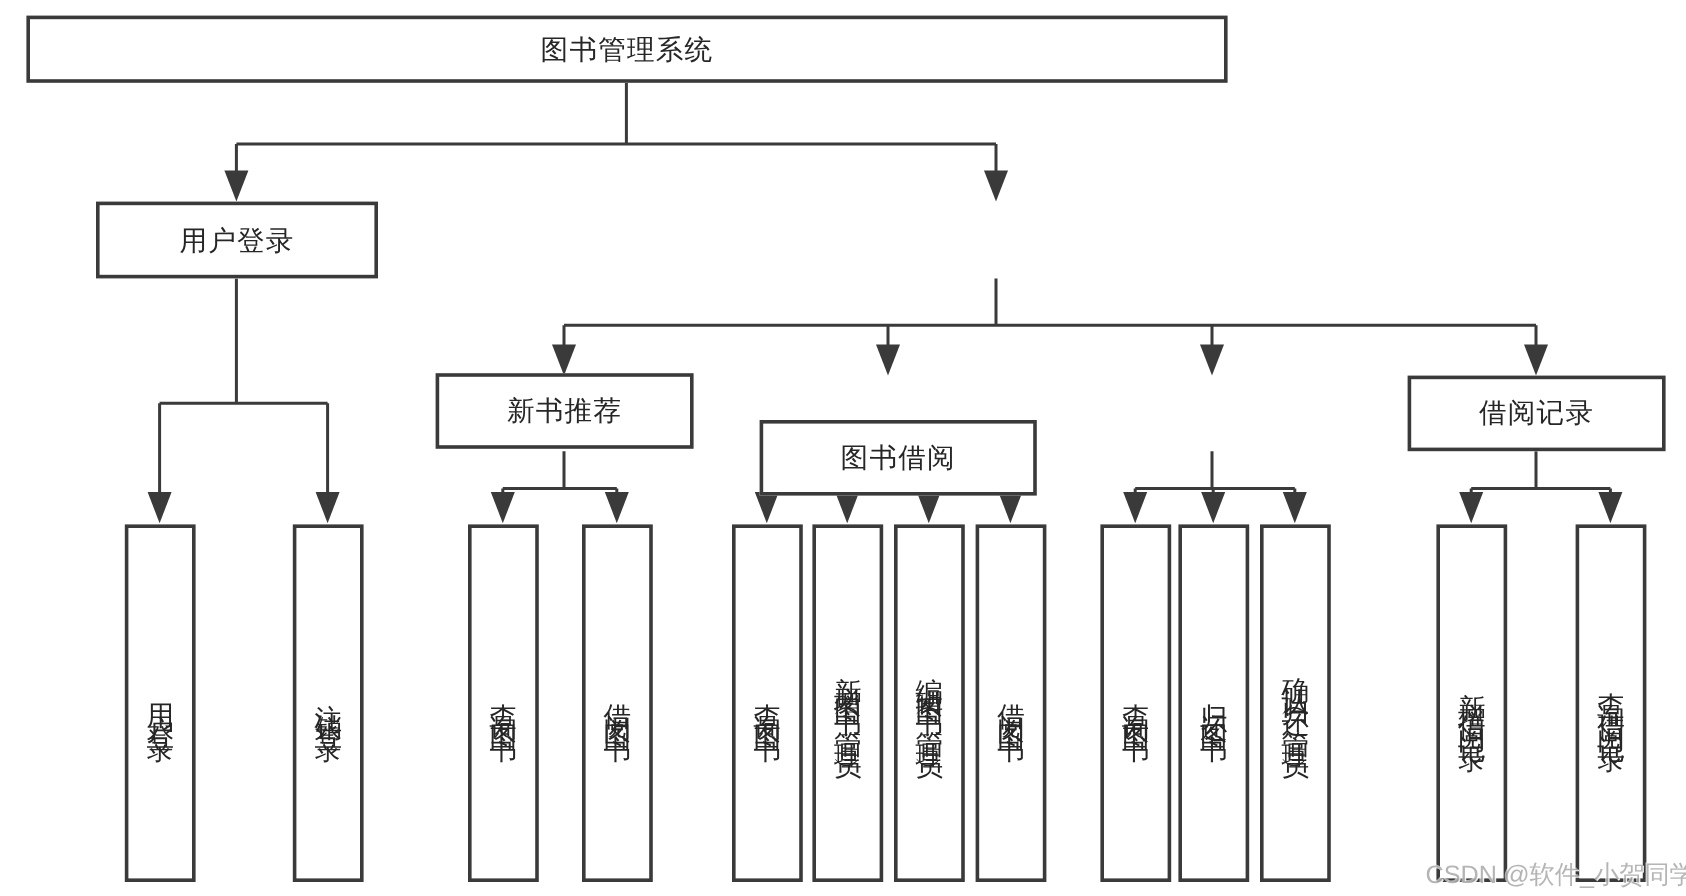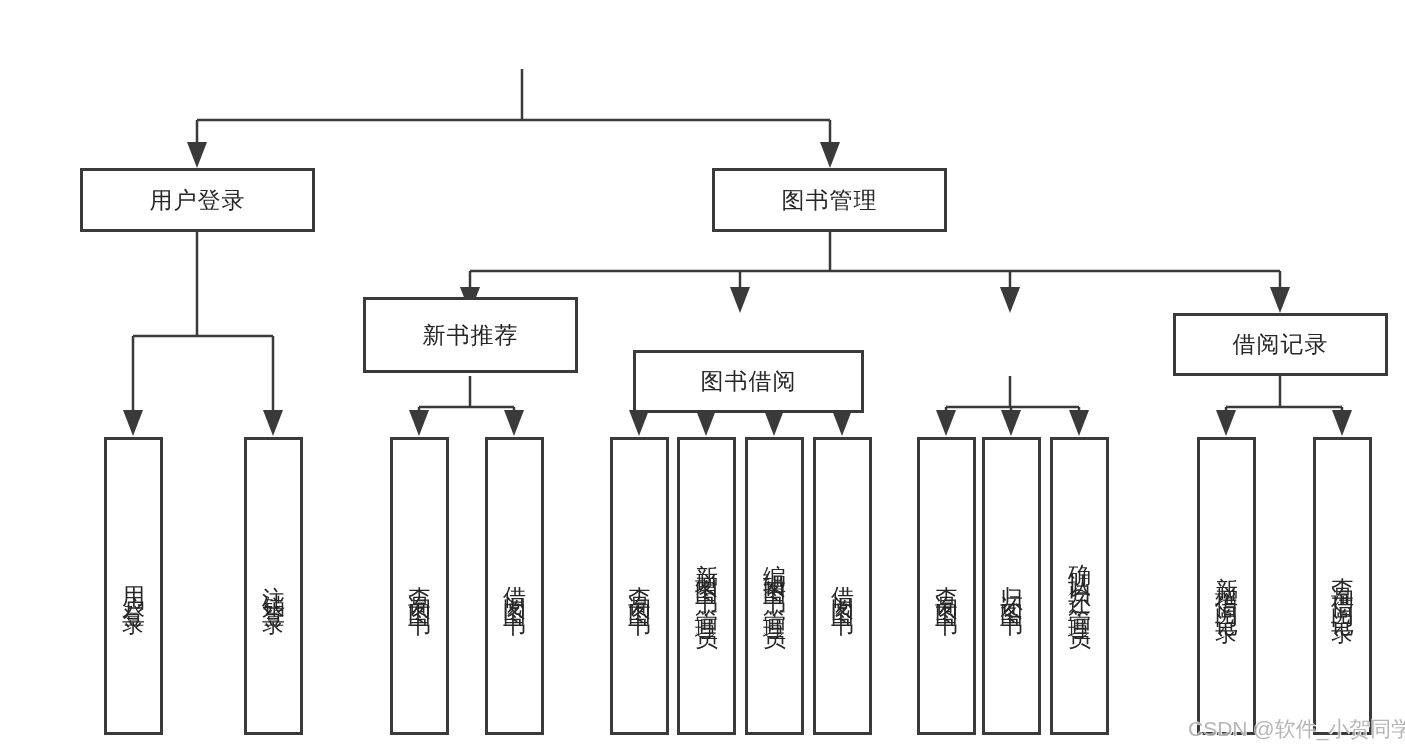--- a/index.html
+++ b/index.html
@@ -28,21 +28,21 @@
     letter-spacing:9px;
     line-height:1;
     white-space:nowrap;
   }
   
   #n-root   {left:22px;  top:13px;  width:1001px;height:56px;}
   
   #n-login  {left:80px;  top:168px; width:235px; height:64px;}
   #n-mgmt   {left:712px; top:168px; width:235px; height:64px;}
   
-  #n-newrec {left:363px; top:297px; width:215px; height:76px;}
+  #n-newrec {left:363px; top:311px; width:215px; height:63px;}
   #n-borrow {left:633px; top:331px; width:231px; height:63px;margin-top:19px;}
   #n-current{left:903px; top:313px; width:215px; height:63px;}
   #n-records{left:1173px;top:313px; width:215px; height:63px;}
   
   .leaf{top:437px;width:59px;height:298px;}
   #n-leaf-login-0{left:104px;}
   #n-leaf-login-1{left:244px;}
   #n-leaf-new-0 {left:390px;}
   #n-leaf-new-1 {left:485px;}
   #n-leaf-bor-0 {left:610px;}
@@ -102,26 +102,26 @@
       <polygon points="764,410 784,410 774,436"></polygon>
       <polygon points="832,410 852,410 842,436"></polygon>
       <polygon points="936,410 956,410 946,436"></polygon>
       <polygon points="1001,410 1021,410 1011,436"></polygon>
       <polygon points="1069,410 1089,410 1079,436"></polygon>
       <polygon points="1216,410 1236,410 1226,436"></polygon>
       <polygon points="1332,410 1352,410 1342,436"></polygon>
     </g>
   </svg>
 
+  <div class="node h" id="n-root">
+    <span>图书管理系统</span>
+  </div>
 
   <div class="node h" id="n-login">
     <span>用户登录</span>
-  </div>
-  <div class="node h" id="n-mgmt">
-    <span>图书管理</span>
   </div>
 
   <div class="node h" id="n-newrec">
     <span>新书推荐</span>
   </div>
   <div class="node h" id="n-borrow">
     <span>图书借阅</span>
   </div>
   <div class="node h" id="n-records">
     <span>借阅记录</span>

